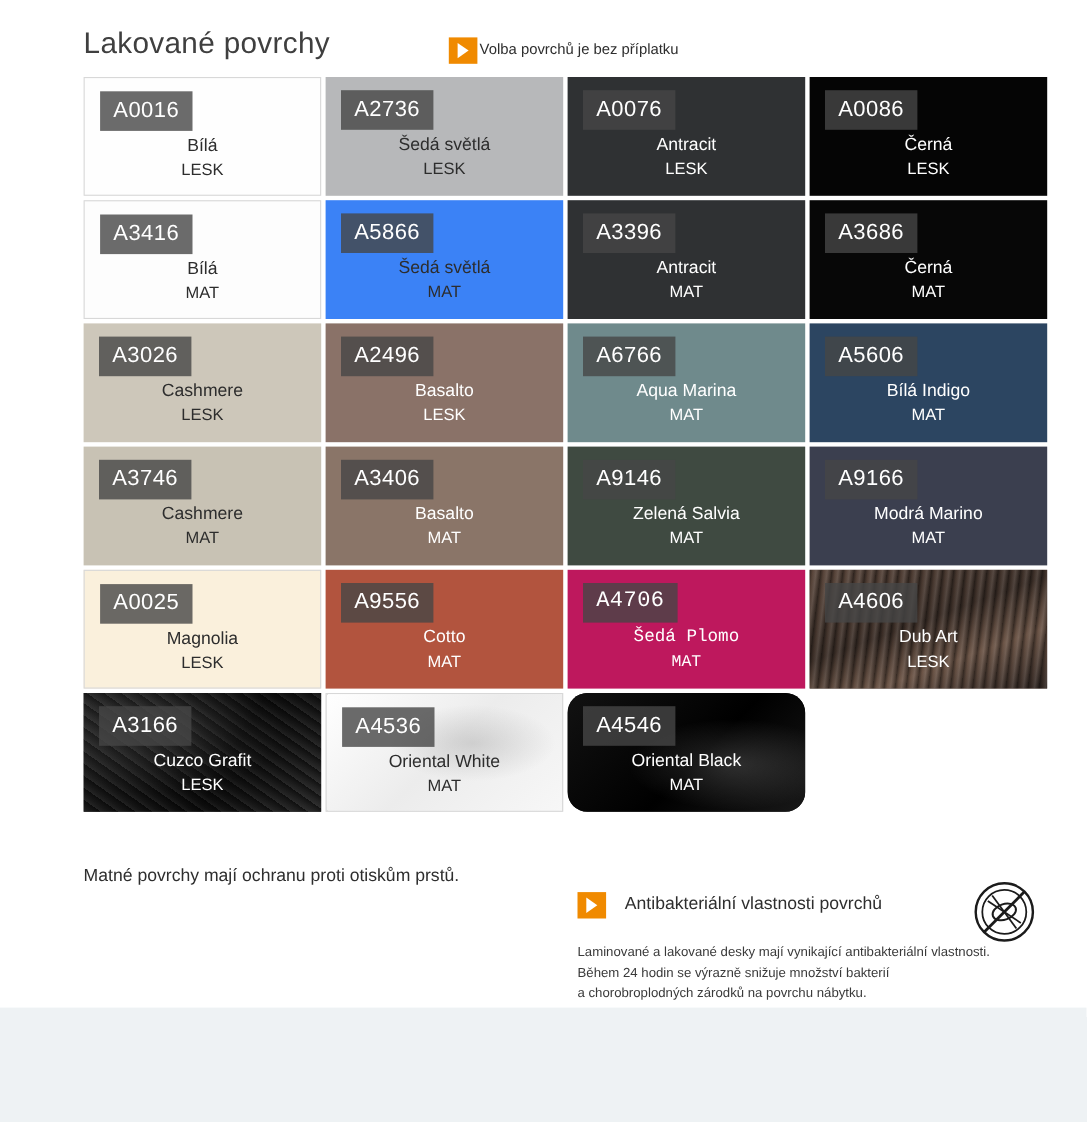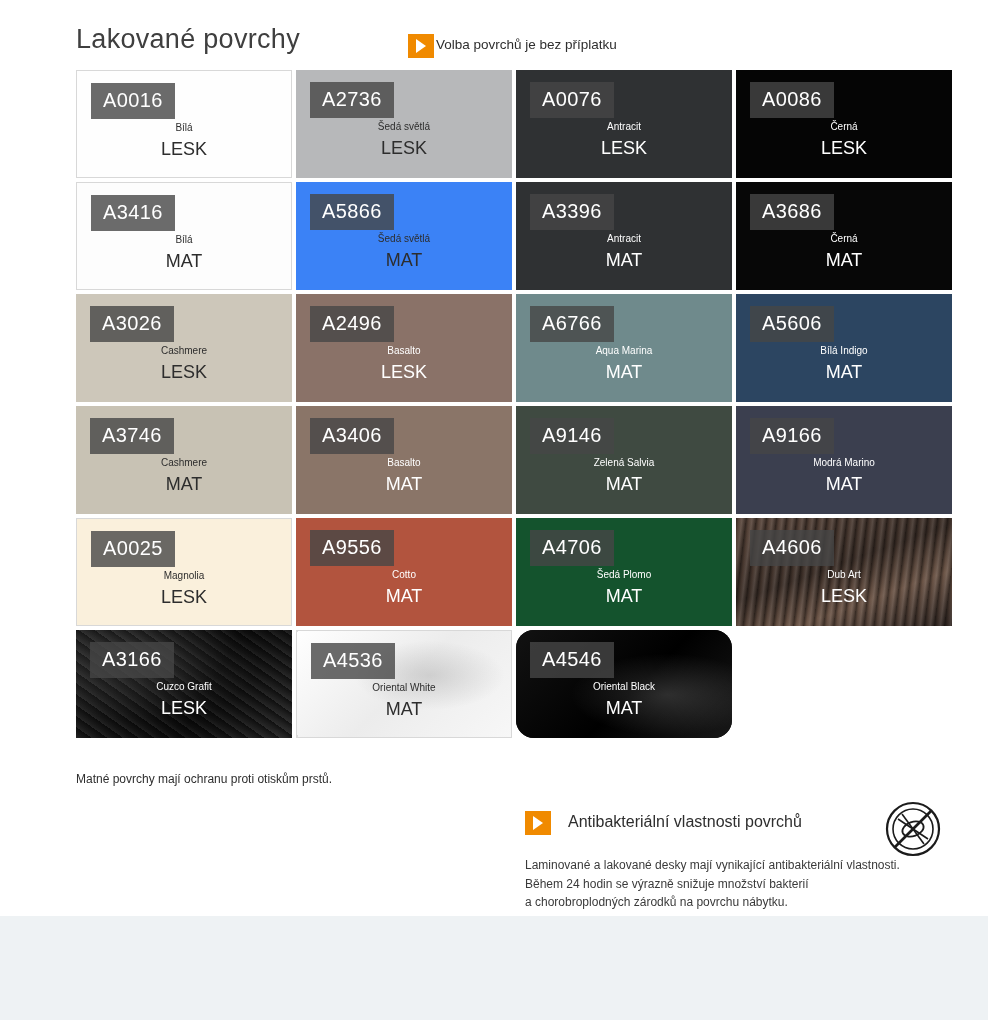--- a/index.html
+++ b/index.html
@@ -77,35 +77,35 @@
     padding: 7px 12px 9px 12px;
     letter-spacing: 0.4px;
   }
   .swatch .labels {
     position: absolute;
     left: 0; right: 0;
     top: 50px;
     text-align: center;
     line-height: 1.45;
   }
-  .swatch .nm { font-size: 10px; display: block; }
-  .swatch .fin { font-size: 18px; display: block; }
+  .swatch .nm { font-size: 16px; display: block; }
+  .swatch .fin { font-size: 15px; display: block; }
   .swatch.light .nm, .swatch.light .fin { color: #2d2d2d; }
   .swatch.dark .nm, .swatch.dark .fin { color: #ffffff; }
   .swatch.bordered { border: 1px solid #d8d8d8; }
   .swatch.empty { background: transparent; }
 
   
   .tex { position: absolute; inset: 0; }
 
   
   .matte-note {
     position: absolute;
-    left: 76px; top: 752px;
-    font-size: 12px;
+    left: 76px; top: 768px;
+    font-size: 16px;
     color: #2e2e2e;
   }
 
   
   .anti-badge {
     position: absolute;
     left: 525px; top: 791px;
     width: 26px; height: 24px;
   }
   .anti-title {
@@ -280,21 +280,21 @@
             <span class="fin">LESK</span>
           </div>
         </div>
         <div class="swatch dark" style="background: rgb(178, 84, 62);">
           <div class="code">A9556</div>
           <div class="labels">
             <span class="nm">Cotto</span>
             <span class="fin">MAT</span>
           </div>
         </div>
-        <div class="swatch dark" style="background: #14532d;">
+        <div class="swatch dark" style="background: #be185d; font-family: Liberation Mono, monospace;">
           <div class="code">A4706</div>
           <div class="labels">
             <span class="nm">Šedá Plomo</span>
             <span class="fin">MAT</span>
           </div>
         </div>
         <div class="swatch dark" style="background: rgb(75, 59, 51);">
           <div class="tex" style="background: repeating-linear-gradient(97deg, rgba(0, 0, 0, 0.45) 0px, rgba(0, 0, 0, 0) 3px, rgba(255, 255, 255, 0.1) 6px, rgba(0, 0, 0, 0.35) 10px), linear-gradient(160deg, rgb(90, 70, 59) 0%, rgb(59, 46, 39) 45%, rgb(107, 84, 70) 70%, rgb(46, 36, 32) 100%);"></div>
           <div class="code">A4606</div>
           <div class="labels">

